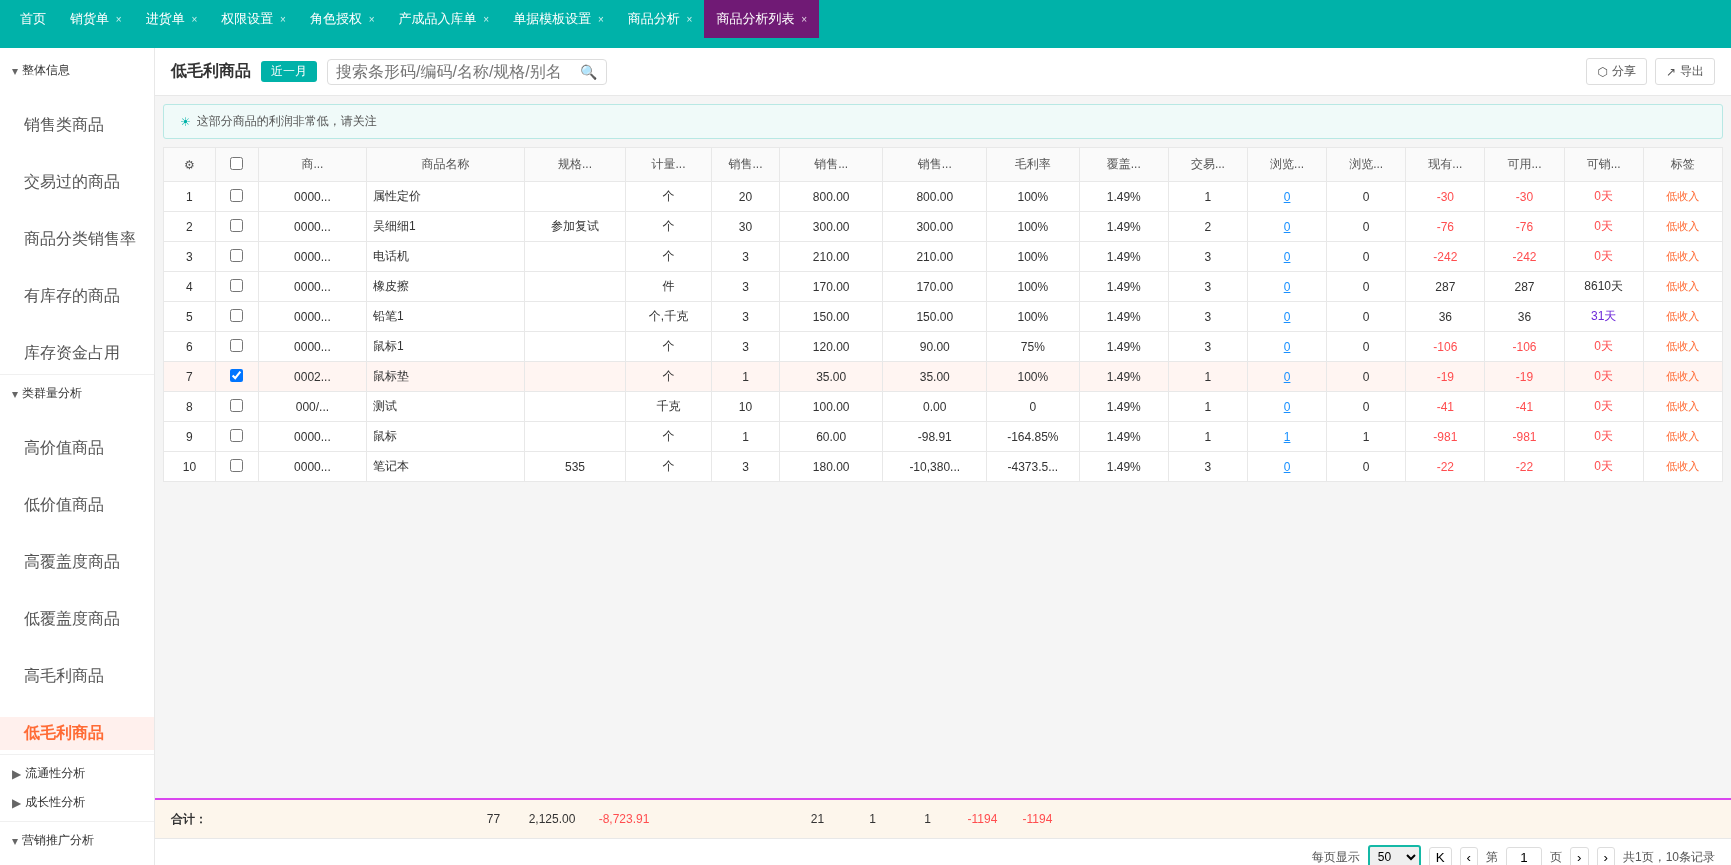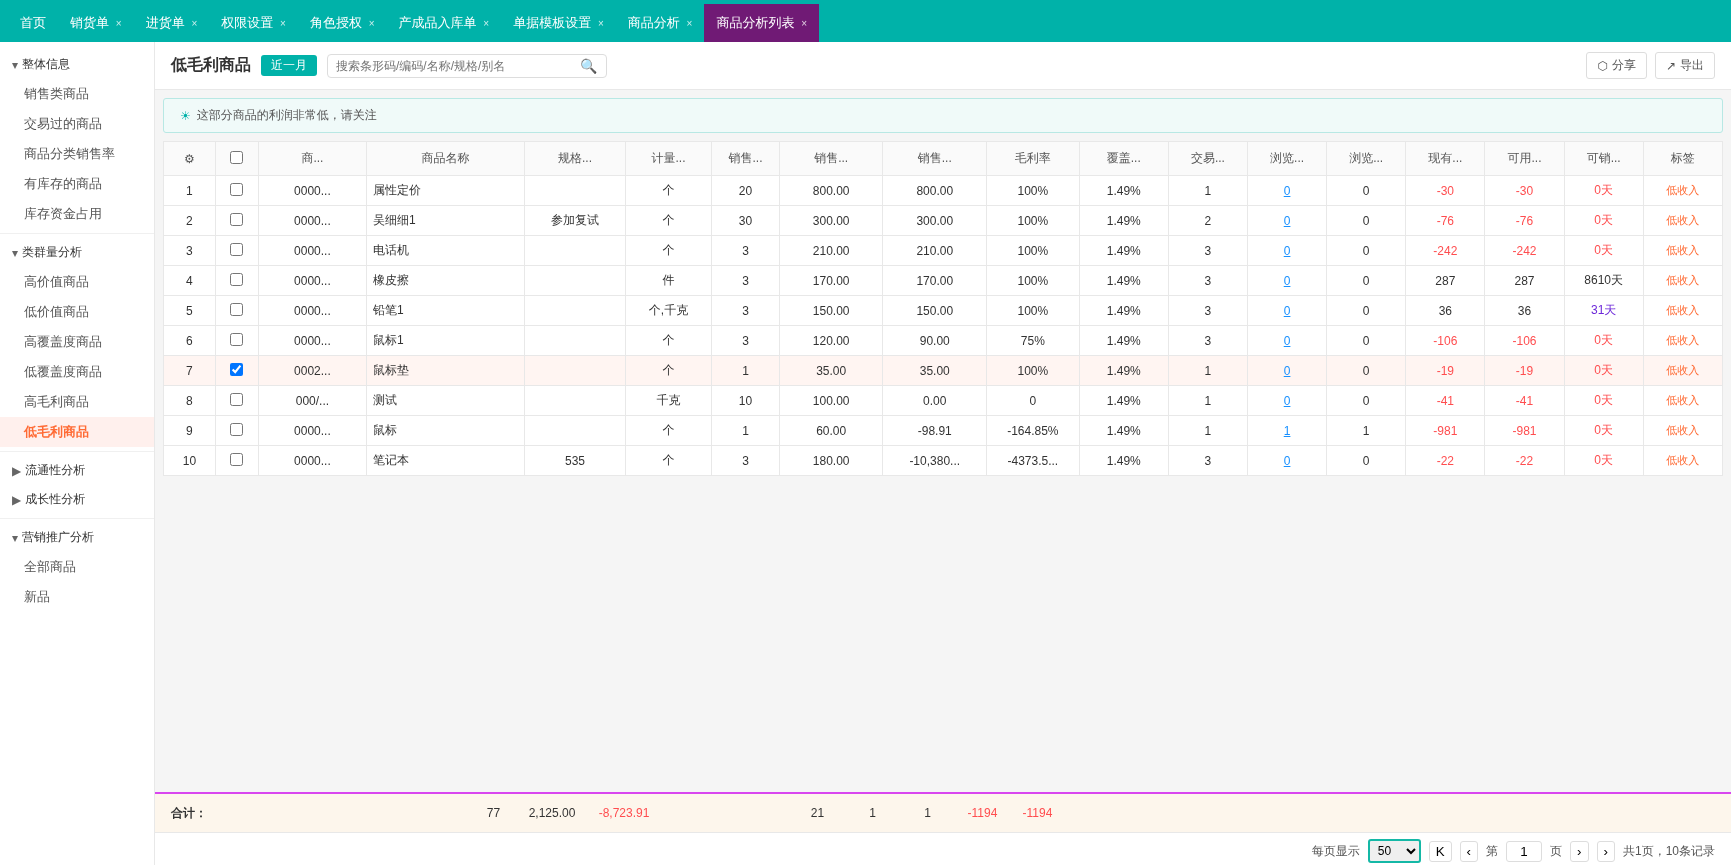--- a/index.html
+++ b/index.html
@@ -1,62 +1,62 @@
 <!DOCTYPE html>
 <html><head>
   <meta charset="utf-8">
   <style>
     * { box-sizing: border-box; margin: 0; padding: 0; }
     body { font-family: "Microsoft YaHei", "PingFang SC", sans-serif; font-size: 12px; background: #f5f5f5; color: #333; }
 
     
     .top-nav {
-      display: flex; align-items: flex-end; background: #00b2a9; height: 42px; padding: 0 8px;
+      display: flex; align-items: flex-start; background: #00b2a9; height: 48px; padding: 0 8px;
     }
     .nav-item {
       color: #fff; padding: 0 12px; height: 38px; line-height: 38px; cursor: pointer; font-size: 13px; white-space: nowrap;
     }
     .nav-item.active { background: #701a75; }
     .nav-close { font-size: 10px; margin-left: 4px; opacity: 0.8; }
 
     
     .main-layout { display: flex; height: calc(100vh - 38px); overflow: hidden; }
 
     
     .sidebar {
       width: 155px; min-width: 155px; background: #fff; border-right: 1px solid #e8e8e8;
       overflow-y: auto; padding-top: 8px;
     }
     .sidebar-group-title {
       display: flex; align-items: center; padding: 6px 12px; color: #333; font-size: 12px; cursor: pointer;
     }
     .sidebar-group-title .arrow { margin-right: 4px; color: #666; }
     .sidebar-item {
-      padding: 6px 12px 6px 24px; color: #555; cursor: pointer; font-size: 13px;
+      padding: 6px 12px 6px 24px; color: #555; cursor: pointer; font-size: 16px; margin-top: 24px;
     }
     .sidebar-item.active { background: #fff0ed; color: #ff6b35; font-weight: bold; }
     .sidebar-divider { height: 1px; background: #f0f0f0; margin: 4px 0; }
 
     
     .content { flex: 1; display: flex; flex-direction: column; overflow: hidden; background: #f5f5f5; }
 
     
     .content-header {
       display: flex; align-items: center; background: #fff; padding: 10px 16px; gap: 10px;
       border-bottom: 1px solid #e8e8e8;
     }
     .page-title { font-size: 16px; font-weight: bold; color: #333; }
     .filter-tag {
       background: #00b2a9; color: #fff; padding: 2px 10px; border-radius: 3px; font-size: 12px; cursor: pointer;
     }
     .search-box {
       display: flex; align-items: center; border: 1px solid #ddd; border-radius: 4px; padding: 3px 8px;
       background: #fff; flex: 1; max-width: 280px;
     }
-    .search-input { border: none; outline: none; font-size: 12px; flex: 1; }
+    .search-input { border: none; outline: none; font-size: 16px; flex: 1; }
     .search-icon { color: #aaa; font-size: 14px; cursor: pointer; }
     .header-actions { display: flex; gap: 8px; margin-left: auto; }
     .action-btn {
       display: flex; align-items: center; gap: 4px; padding: 4px 10px; border: 1px solid #ddd;
       border-radius: 3px; background: #fff; cursor: pointer; font-size: 12px; color: #555;
     }
 
     
     .notice-bar {
       display: flex; align-items: center; background: #f0faf9; border: 1px solid #b8e8e4;

